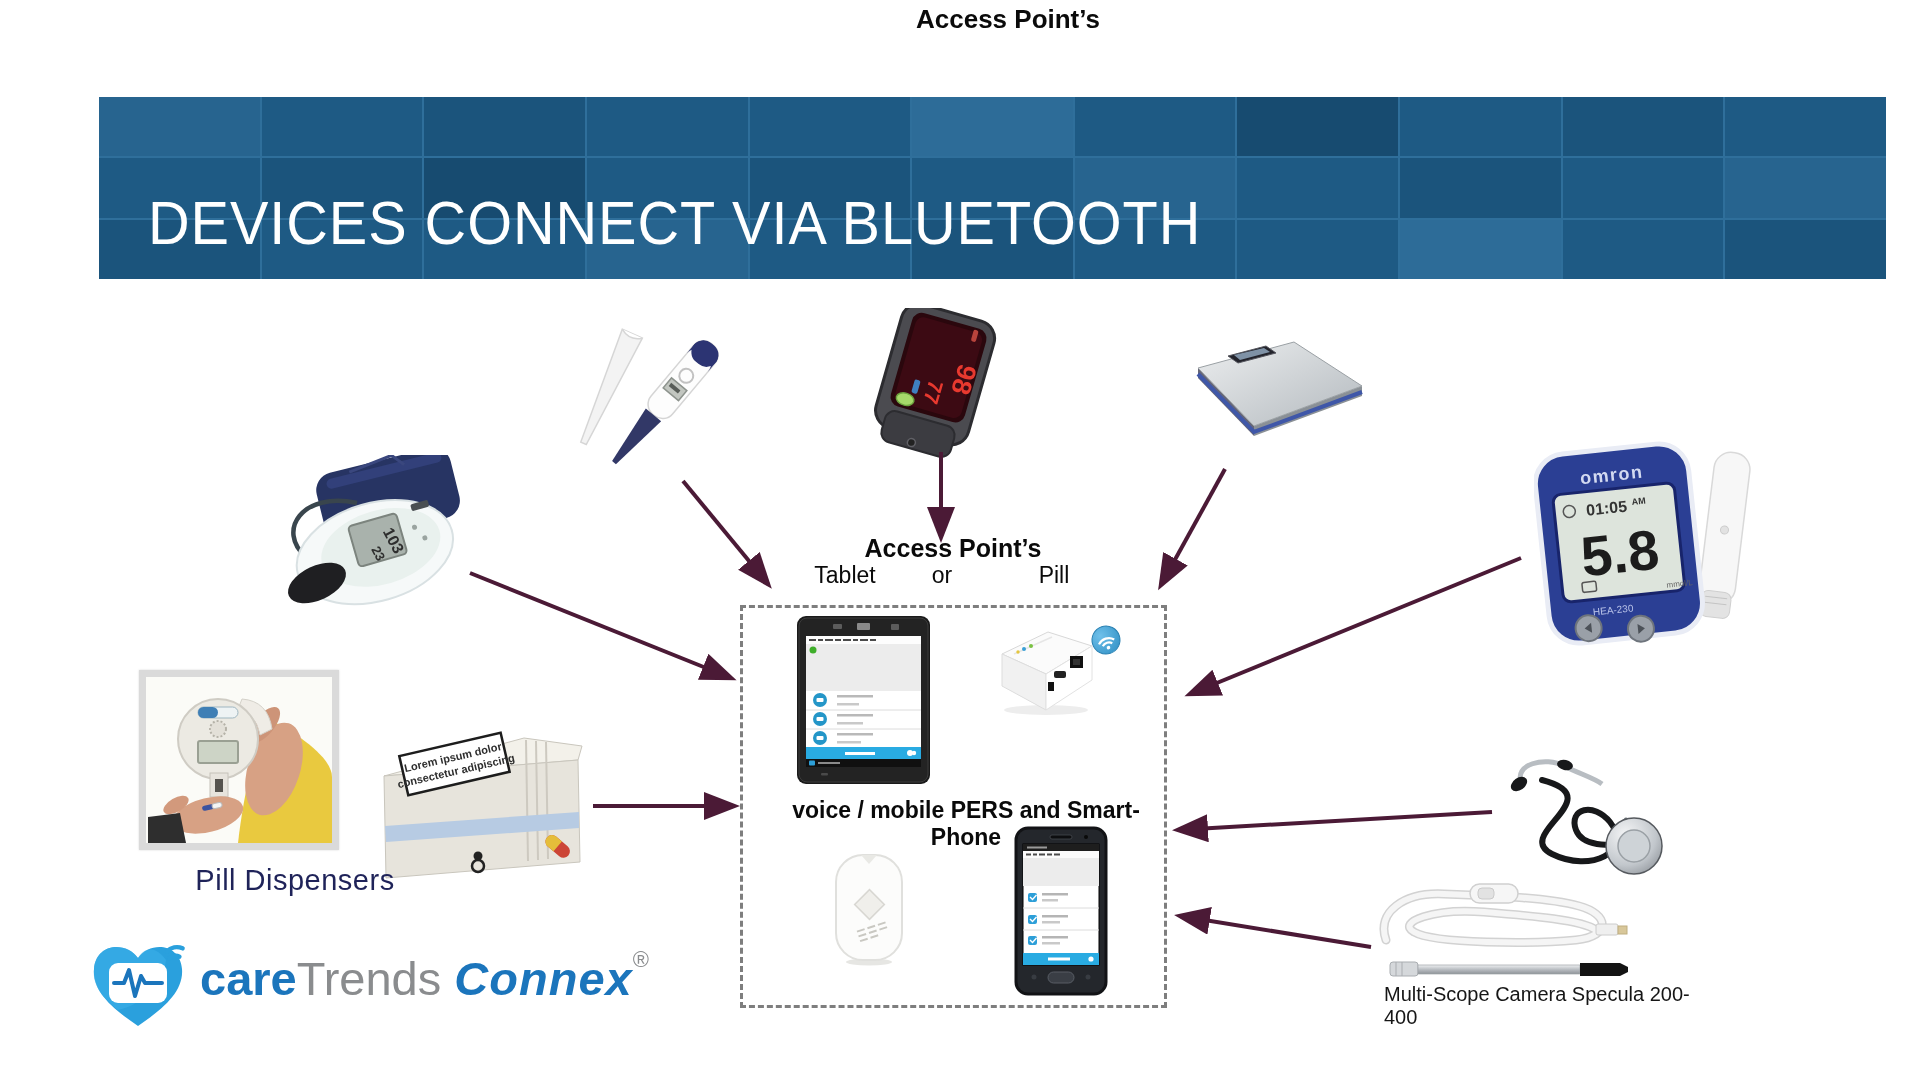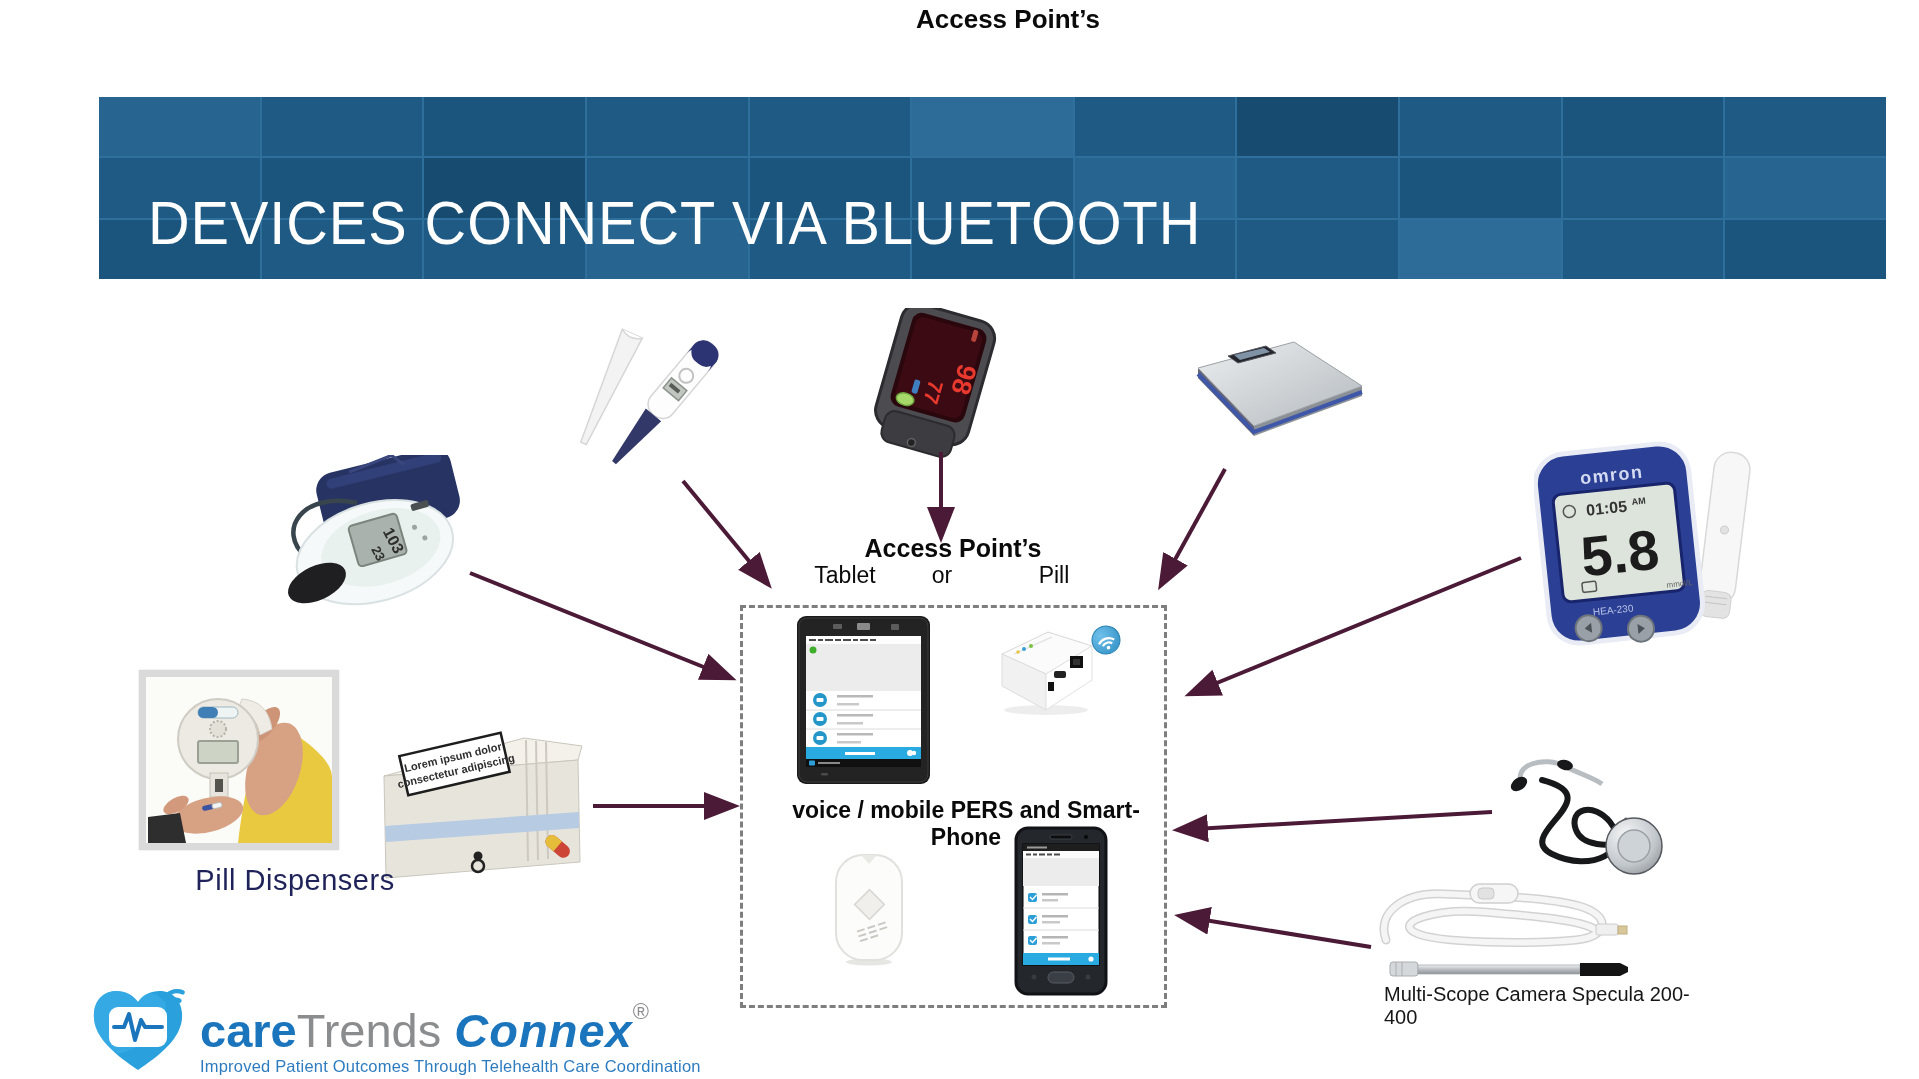--- a/index.html
+++ b/index.html
@@ -16,21 +16,21 @@
          font-size:62px;line-height:1.05;letter-spacing:1px;transform:scaleX(.93);transform-origin:left;}
   .hub-box{left:740px;top:605px;width:427px;height:403px;border:3px dashed #7e7e7e;box-sizing:border-box;}
   .hub-heading{left:803px;top:534px;width:300px;font-size:25px;font-weight:bold;color:#0a0a0a;}
   .hub-sub{font-size:23px;font-weight:normal;color:#0a0a0a;top:562px;}
   .hub-caption{left:766px;top:797px;width:400px;font-size:23px;font-weight:bold;color:#0a0a0a;}
   .pill-label{left:190px;top:864px;width:210px;font-size:29px;color:#1f2359;font-weight:300;letter-spacing:.5px;}
   .spec-label{left:1384px;top:983px;width:320px;font-size:20px;color:#161616;font-weight:300;}
   .photo-frame{left:139px;top:670px;width:186px;height:166px;background:#fcfcfa;border:7px solid #dadada;
                box-shadow:0 0 2px rgba(0,0,0,.15);}
   #arrow-layer{position:absolute;left:0;top:0;z-index:6;pointer-events:none;}
-  .logo-wrap{left:88px;top:980px;display:flex;align-items:flex-end;}
+  .logo-wrap{left:88px;top:936px;display:flex;align-items:flex-start;}
   .logo-text{margin-left:6px;}
   .logo-row1{font-size:47px;line-height:48px;white-space:nowrap;}
   .logo-care{color:#1B75BC;font-weight:bold;}
   .logo-trends{color:#8A8C8E;}
   .logo-connex{color:#1B75BC;font-weight:bold;font-style:italic;letter-spacing:1px;}
   .logo-reg{color:#8A8C8E;font-size:22px;vertical-align:28px;}
   .logo-tagline{font-size:16.5px;color:#2E7CC0;margin-top:2px;letter-spacing:.2px;}
   svg text{font-family:"Liberation Sans",sans-serif;}
 </style>
 </head>
@@ -406,21 +406,20 @@
       <polyline points="26,47 36,47 41,34 47,60 53,40 57,47 74,47" stroke="#1B75BC" stroke-width="4" fill="none" stroke-linecap="round" stroke-linejoin="round"></polyline>
       <g stroke="#2AA0DD" stroke-width="4.5" fill="none" stroke-linecap="round">
         <path d="M80 18 a14 14 0 0 1 14 -8" transform="rotate(18 87 13)"></path>
         <path d="M82 24 a8 8 0 0 1 9 -5" transform="rotate(18 86 21)"></path>
       </g>
     </svg>
     <div class="logo-text">
       <div class="logo-row1">
         <span class="logo-care">care</span><span class="logo-trends">Trends</span><span> </span><span class="logo-connex">Connex</span><span class="logo-reg">®</span>
       </div>
-      <div class="logo-tagline ctr">Improved Patient Outcomes Through Telehealth Care Coordination</div>
     </div>
   </div>
 
   <svg id="arrow-layer" width="1919" height="1079" viewBox="0 0 1919 1079">
     <defs>
       <marker id="ah" markerWidth="10" markerHeight="9" refX="7.5" refY="3.5" orient="auto">
         <polygon points="0 0, 9 3.5, 0 7" fill="#4B1A36"></polygon>
       </marker>
     </defs>
   <line x1="470" y1="573" x2="731" y2="678" stroke="#4B1A36" stroke-width="4" marker-end="url(#ah)"></line>

